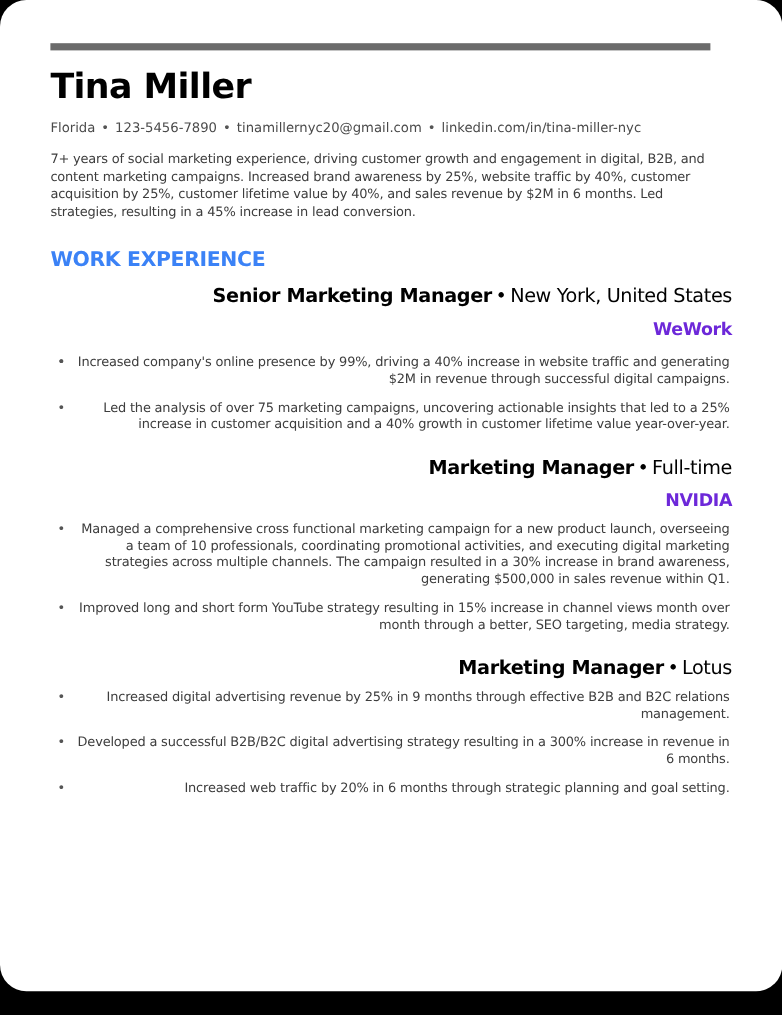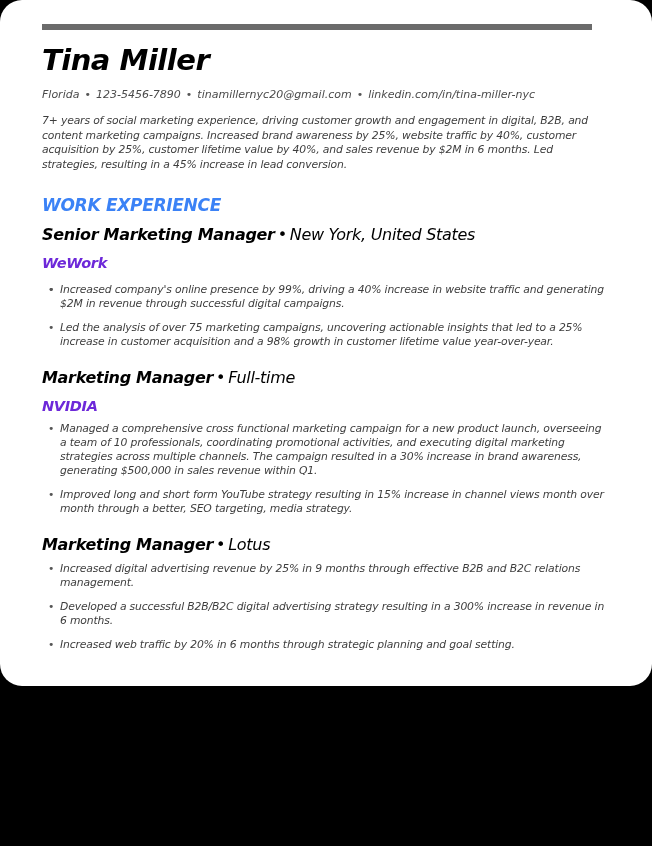--- a/index.html
+++ b/index.html
@@ -8,29 +8,28 @@
       background: #000000;
     }
     body {
       width: 652px;
       height: 846px;
       overflow: hidden;
     }
     .page {
       position: relative;
       width: 652px;
-      height: 686px;
+      height: 826px;
       background: #ffffff;
       border-radius: 22px;
       box-sizing: border-box;
-      padding: 24px 42px 0 42px;
+      padding: 36px 42px 0 42px;
       font-family: "DejaVu Sans", sans-serif;
       color: #222222;
       overflow: hidden;
-      font-style: italic;
     }
     .top-rule {
       width: 550px;
       height: 6px;
       background: #6b6b6b;
       margin: 0 0 12px 0;
     }
     .name {
       font-family: "DejaVu Sans", sans-serif;
       font-weight: bold;
@@ -63,20 +62,21 @@
     .section-title {
       margin-top: 22px;
       font-size: 17px;
       font-weight: bold;
       color: #3b82f6;
       letter-spacing: -0.3px;
       line-height: 22px;
     }
     .job {
       margin-top: 8px;
+      text-align: right;
     }
     .job + .job {
       margin-top: 18px;
     }
     .job-title-line {
       font-size: 16px;
       line-height: 22px;
       color: #000000;
       letter-spacing: -0.3px;
       white-space: nowrap;
@@ -137,21 +137,21 @@
   <div class="section-title">WORK EXPERIENCE</div>
 
   <div class="job">
     <div class="job-title-line">
       <span class="role">Senior Marketing Manager</span><span class="dot">•</span><span class="detail">New York, United States</span>
     </div>
     <div class="company">WeWork</div>
     <ul class="bullets">
       <li><span class="bullet-dot">•</span></li>
       <li><span class="bullet-dot">•</span><span>Increased company's online presence by 99%, driving a 40% increase in website traffic and generating $2M in revenue through successful digital campaigns.</span></li>
-      <li><span class="bullet-dot">•</span><span>Led the analysis of over 75 marketing campaigns, uncovering actionable insights that led to a 25% increase in customer acquisition and a 98% growth in customer lifetime value year-over-year.</span></li>
+      <li><span class="bullet-dot">•</span><span>Led the analysis of over 75 marketing campaigns, uncovering actionable insights that led to a 25% increase in customer acquisition and a 40% growth in customer lifetime value year-over-year.</span></li>
     </ul>
   </div>
 
   <div class="job">
     <div class="job-title-line">
       <span class="role">Marketing Manager</span><span class="dot">•</span><span class="detail">Full-time</span>
     </div>
     <div class="company">NVIDIA</div>
     <ul class="bullets">
       <li><span class="bullet-dot">•</span><span>Managed a comprehensive cross functional marketing campaign for a new product launch, overseeing a team of 10 professionals, coordinating promotional activities, and executing digital marketing strategies across multiple channels. The campaign resulted in a 30% increase in brand awareness, generating $500,000 in sales revenue within Q1.</span></li>

